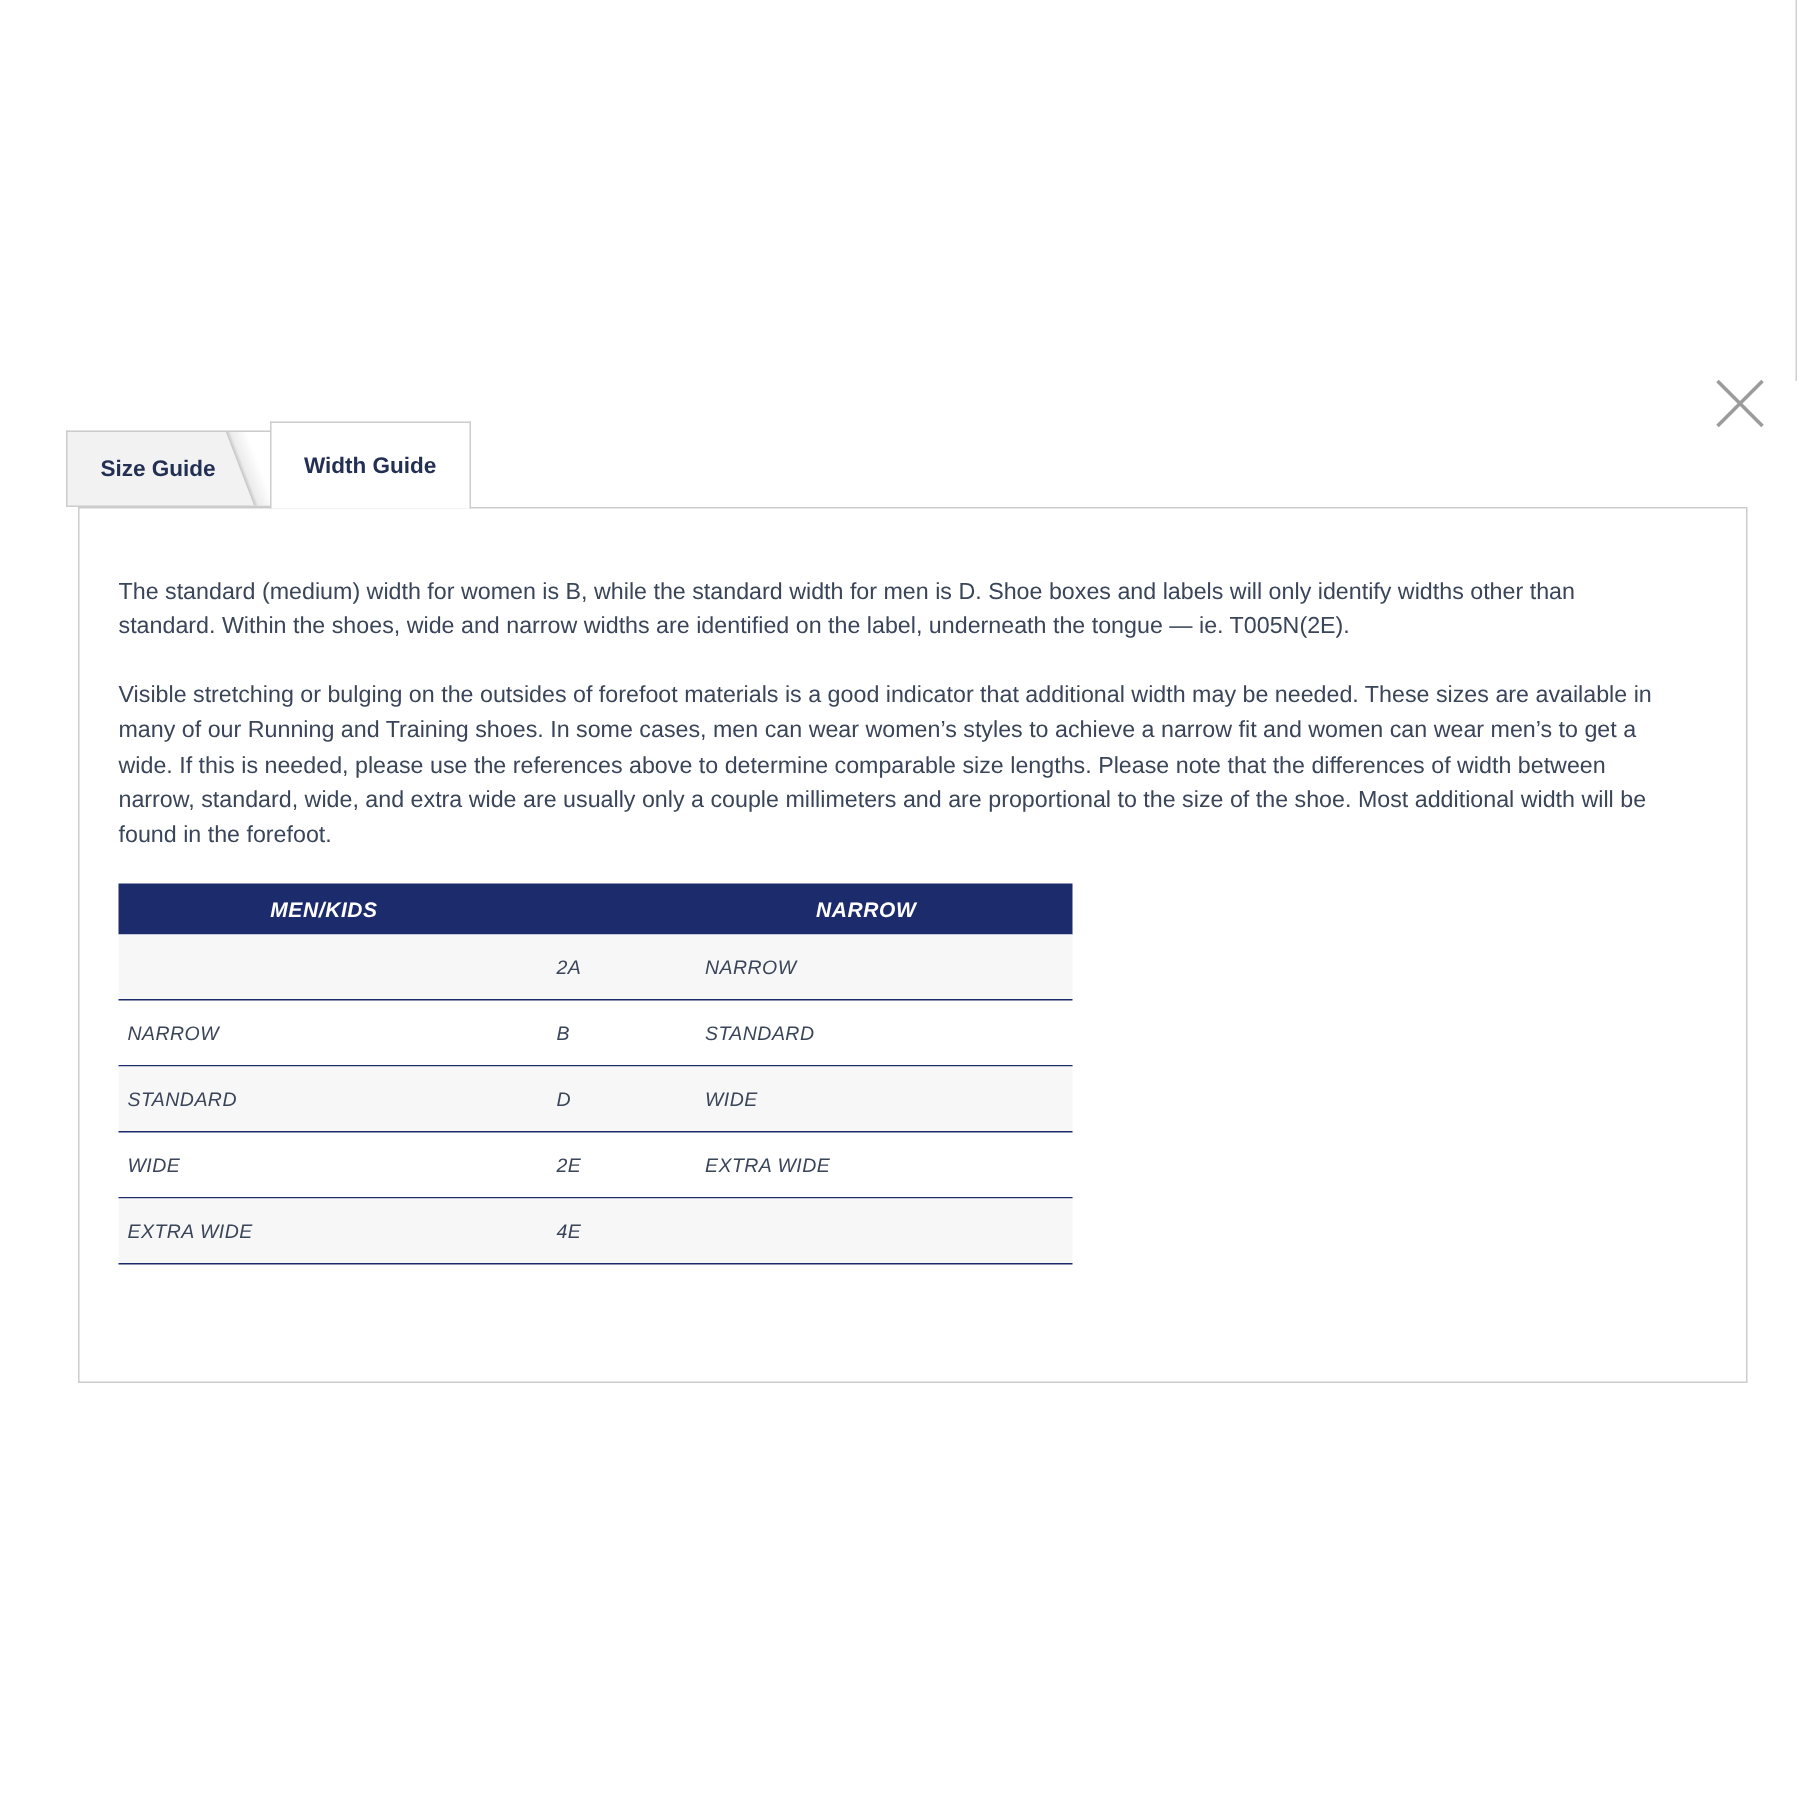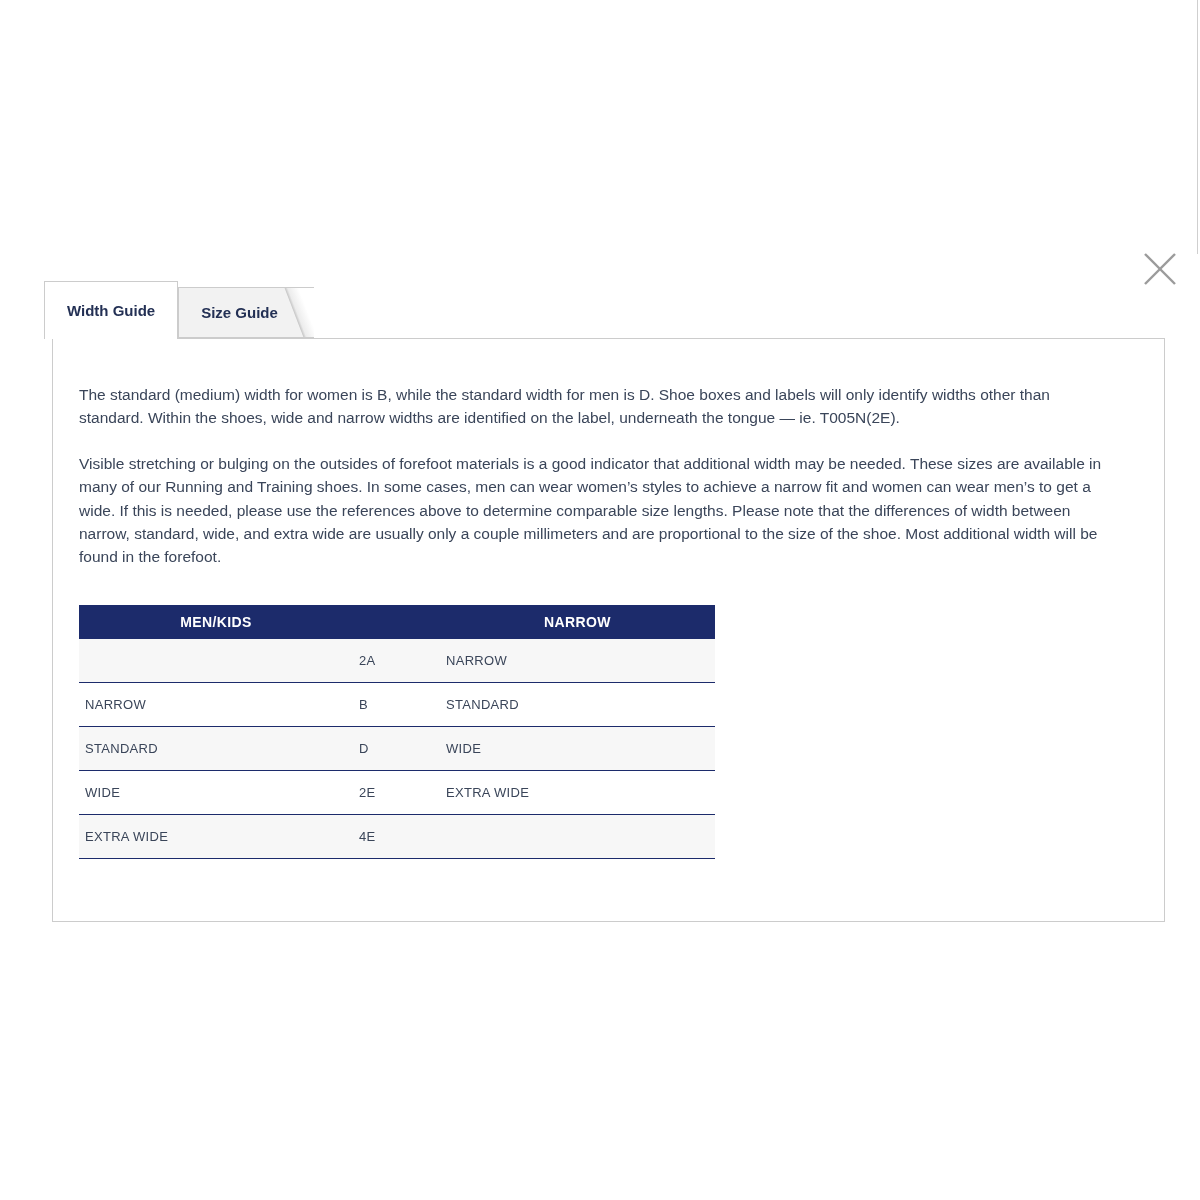--- a/index.html
+++ b/index.html
@@ -91,22 +91,23 @@
     font-size: 15.5px;
     line-height: 23.4px;
     color: #3a4559;
     max-width: 1042px;
   }
   .para-intro { margin-bottom: 22px; }
   .para-heading { font-weight: 700; }
 
   
   .wtable {
-    margin-top: 36px;
+    margin-top: 20px;
     width: 636px;
+    font-style: italic;
   }
   .wtable-header {
     display: grid;
     grid-template-columns: 274px 87px 1fr;
     background: #1c2b6b;
     height: 34px;
     align-items: center;
   }
   .wtable-header .hcell {
     color: #ffffff;
@@ -117,44 +118,45 @@
   }
   .trow {
     display: grid;
     grid-template-columns: 274px 87px 1fr;
     height: 44px;
     align-items: center;
     border-bottom: 1px solid #1c2b6b;
     font-size: 13px;
     color: #3a4559;
     letter-spacing: 0.3px;
+    gap: 12px;
   }
   .trow:nth-child(odd) { background: #f7f7f7; }
   .trow .cell { padding-left: 6px; }
 </style>
 </head>
 <body>
 
 <div class="edge-line"></div>
 
 <button class="close-btn" aria-label="Close">
   <span>
     <svg width="36" height="36" viewBox="0 0 36 36">
       <line x1="3" y1="3" x2="33" y2="33" stroke="#9b9b9b" stroke-width="2.4"></line>
       <line x1="33" y1="3" x2="3" y2="33" stroke="#9b9b9b" stroke-width="2.4"></line>
     </svg>
   </span>
 </button>
 
 <div class="tabs">
+  <div class="tab tab-inactive">
+    <span>Size Guide</span>
+  </div>
   <div class="tab tab-active">
     <span>Width Guide</span>
-  </div>
-  <div class="tab tab-inactive">
-    <span>Size Guide</span>
   </div>
 </div>
 
 <div class="panel">
   <p class="para-intro">The standard (medium) width for women is B, while the standard width for men is D. Shoe boxes and labels will only identify widths other than standard. Within the shoes, wide and narrow widths are identified on the label, underneath the tongue — ie. T005N(2E).</p>
   <p class="para-answer">Visible stretching or bulging on the outsides of forefoot materials is a good indicator that additional width may be needed. These sizes are available in many of our Running and Training shoes. In some cases, men can wear women’s styles to achieve a narrow fit and women can wear men’s to get a wide. If this is needed, please use the references above to determine comparable size lengths. Please note that the differences of width between narrow, standard, wide, and extra wide are usually only a couple millimeters and are proportional to the size of the shoe. Most additional width will be found in the forefoot.</p>
 
   <div class="wtable">
     <div class="wtable-header">
       <div class="hcell">MEN/KIDS</div>

